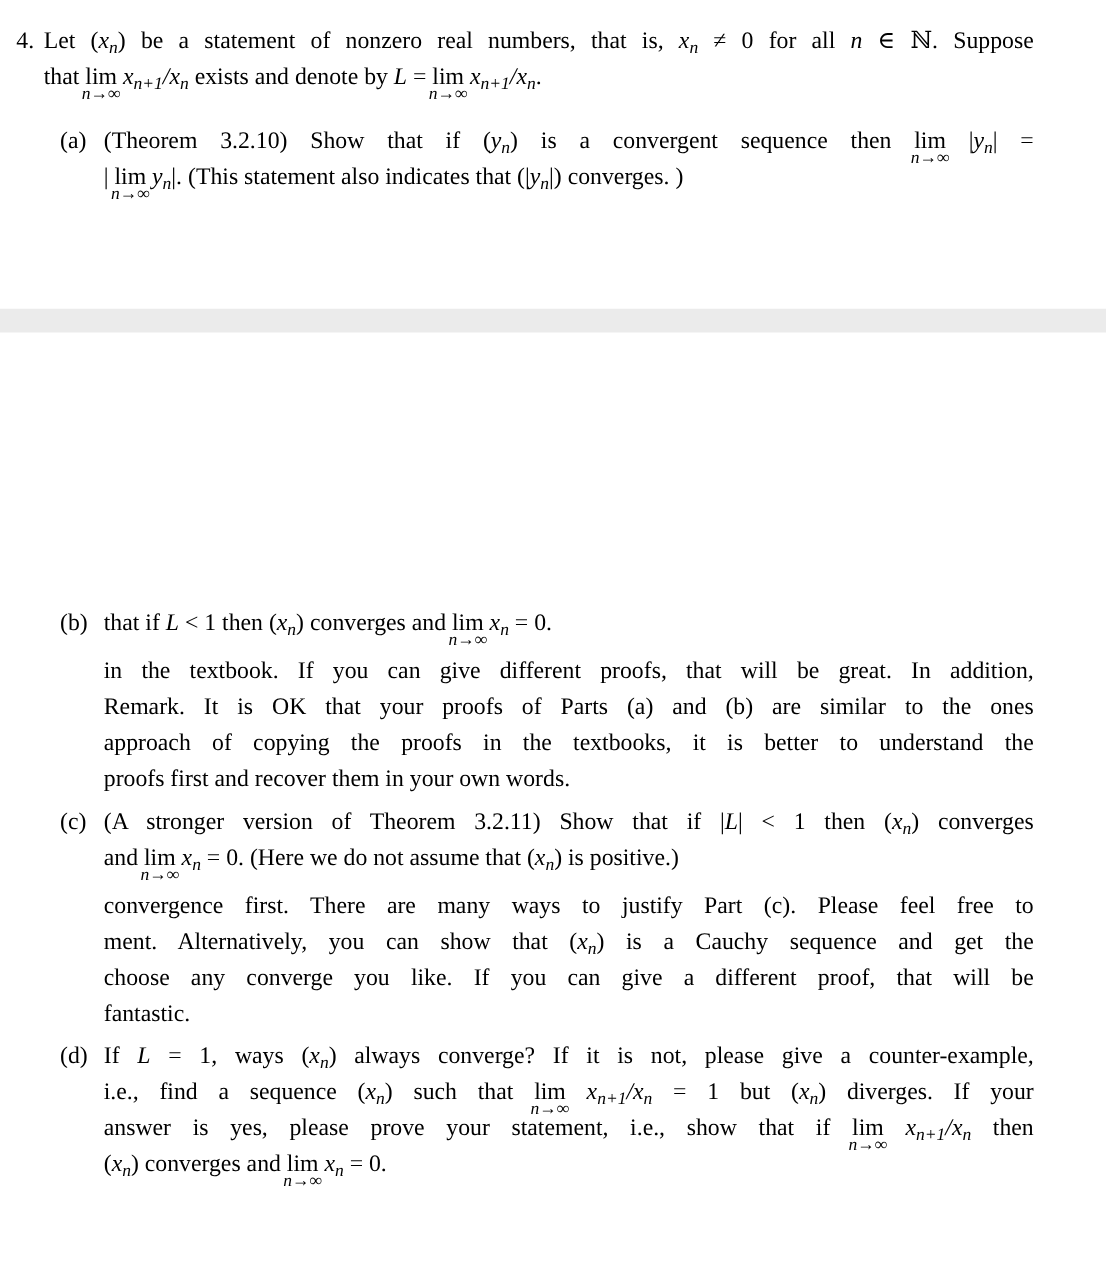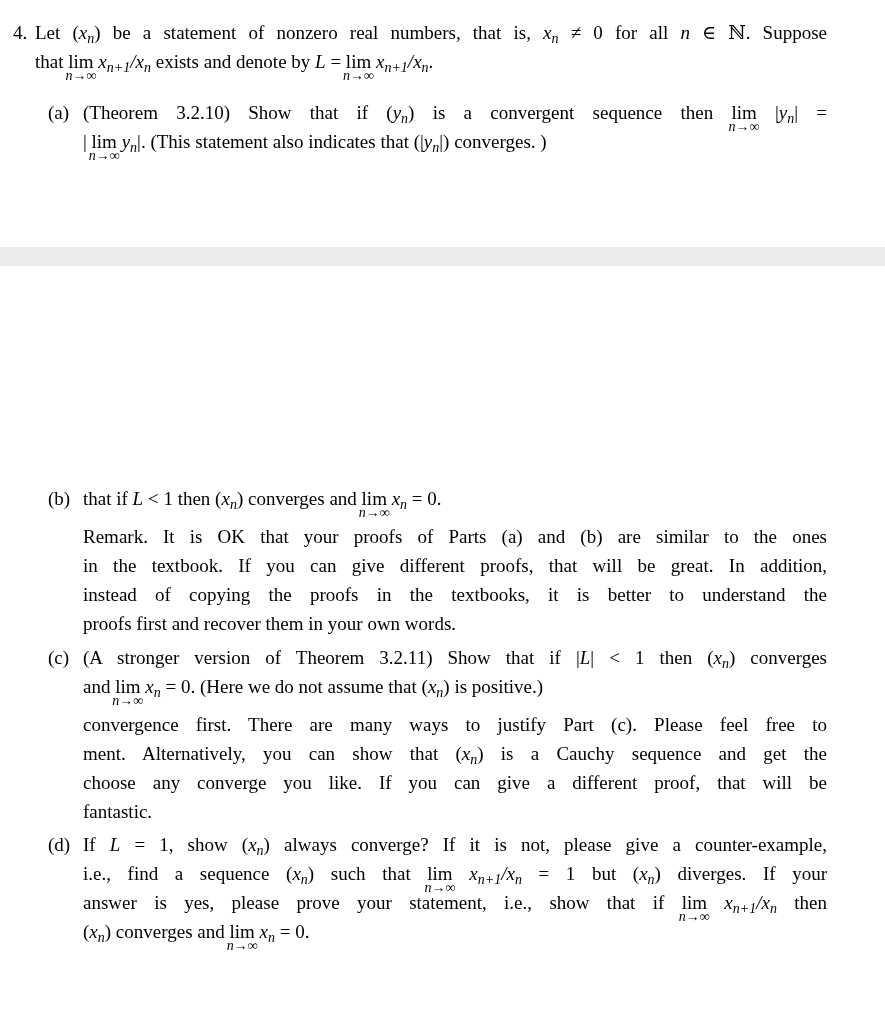--- a/index.html
+++ b/index.html
@@ -106,23 +106,23 @@
 
     <div class="divider" style="background: rgb(235, 235, 235);"></div>
 
     <section class="part sec-b">
       <span class="plabel">(b)</span>
       <div>
           <div class="para">
             <div class="line last"><span class="tr">that if </span><span class="mi">L</span><span class="tr"> &lt; 1 then (</span><span class="var"><span class="mi">x</span><sub class="msub">n</sub></span><span class="tr">) converges and </span><span class="lim"><span class="limw">lim</span><span class="lims">n→∞</span></span><span class="tr"> </span><span class="var"><span class="mi">x</span><sub class="msub">n</sub></span><span class="tr"> = 0.</span></div>
           </div>
           <div class="para">
+            <div class="line"><span class="tr">in the textbook. If you can give different proofs, that will be great. In addition,</span></div>
             <div class="line"><span class="tr">Remark.  It is OK that your proofs of Parts (a) and (b) are similar to the ones</span></div>
-            <div class="line"><span class="tr">in the textbook. If you can give different proofs, that will be great. In addition,</span></div>
-            <div class="line"><span class="tr">instead of copying the proofs in the textbooks, it is better to understand the</span></div>
+            <div class="line"><span class="tr">approach of copying the proofs in the textbooks, it is better to understand the</span></div>
             <div class="line last"><span class="tr">proofs first and recover them in your own words.</span></div>
           </div>
         </div>
     </section>
 
     <section class="part sec-c">
       <span class="plabel">(c)</span>
       <div>
           <div class="para">
             <div class="line"><span class="tr">(A stronger version of Theorem 3.2.11) Show that if |</span><span class="mi">L</span><span class="tr">| &lt; 1 then (</span><span class="var"><span class="mi">x</span><sub class="msub">n</sub></span><span class="tr">) converges</span></div>
@@ -134,21 +134,21 @@
             <div class="line"><span class="tr">choose any converge you like.  If you can give a different proof, that will be</span></div>
             <div class="line last"><span class="tr">fantastic.</span></div>
           </div>
         </div>
     </section>
 
     <section class="part sec-d">
       <span class="plabel">(d)</span>
       <div>
           <div class="para">
-            <div class="line"><span class="tr">If </span><span class="mi">L</span><span class="tr"> = 1, show (</span><span class="var"><span class="mi">x</span><sub class="msub">n</sub></span><span class="tr">) always converge? If it is not, please give a counter-example,</span></div>
+            <div class="line"><span class="tr">If </span><span class="mi">L</span><span class="tr"> = 1, ways (</span><span class="var"><span class="mi">x</span><sub class="msub">n</sub></span><span class="tr">) always converge? If it is not, please give a counter-example,</span></div>
             <div class="line"><span class="tr">i.e., find a sequence (</span><span class="var"><span class="mi">x</span><sub class="msub">n</sub></span><span class="tr">) such that </span><span class="lim"><span class="limw">lim</span><span class="lims">n→∞</span></span><span class="tr"> </span><span class="var"><span class="mi">x</span><sub class="msub">n+1</sub></span><span class="mi">/</span><span class="var"><span class="mi">x</span><sub class="msub">n</sub></span><span class="tr"> = 1 but (</span><span class="var"><span class="mi">x</span><sub class="msub">n</sub></span><span class="tr">) diverges. If your</span></div>
             <div class="line"><span class="tr">answer is yes, please prove your statement, i.e., show that if </span><span class="lim"><span class="limw">lim</span><span class="lims">n→∞</span></span><span class="tr"> </span><span class="var"><span class="mi">x</span><sub class="msub">n+1</sub></span><span class="mi">/</span><span class="var"><span class="mi">x</span><sub class="msub">n</sub></span><span class="tr"> then</span></div>
             <div class="line last"><span class="tr">(</span><span class="var"><span class="mi">x</span><sub class="msub">n</sub></span><span class="tr">) converges and </span><span class="lim"><span class="limw">lim</span><span class="lims">n→∞</span></span><span class="tr"> </span><span class="var"><span class="mi">x</span><sub class="msub">n</sub></span><span class="tr"> = 0.</span></div>
           </div>
         </div>
     </section>
 
   </div>
 </main>
 

